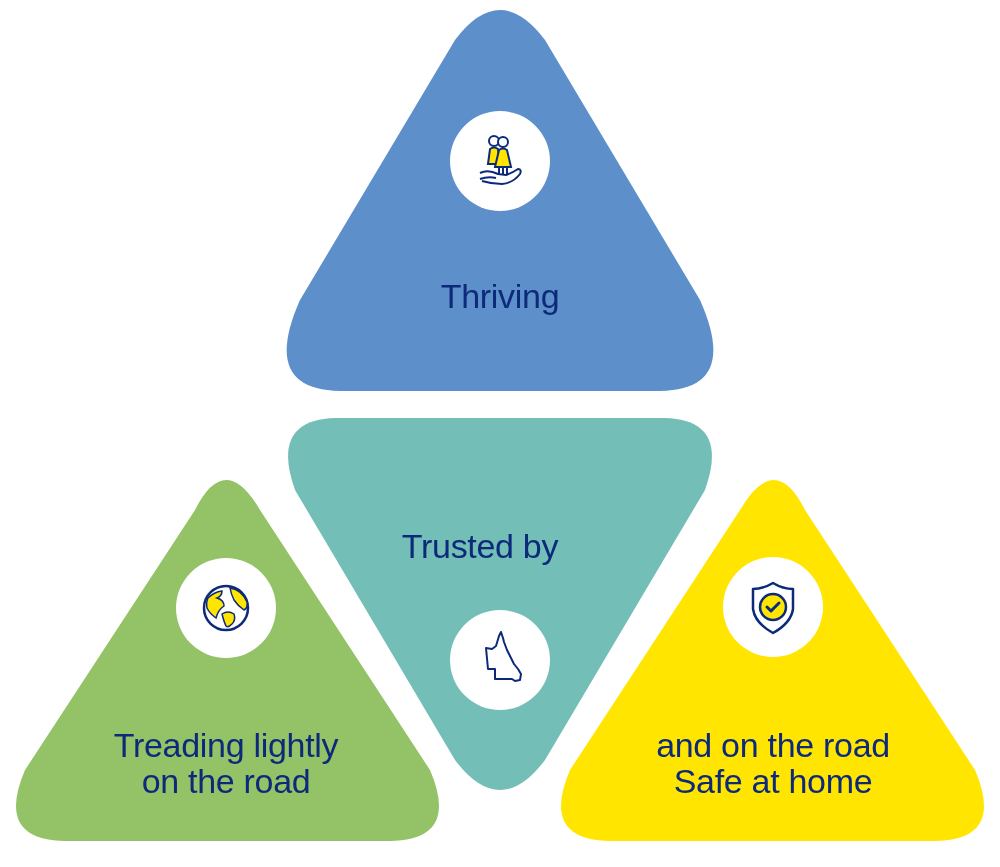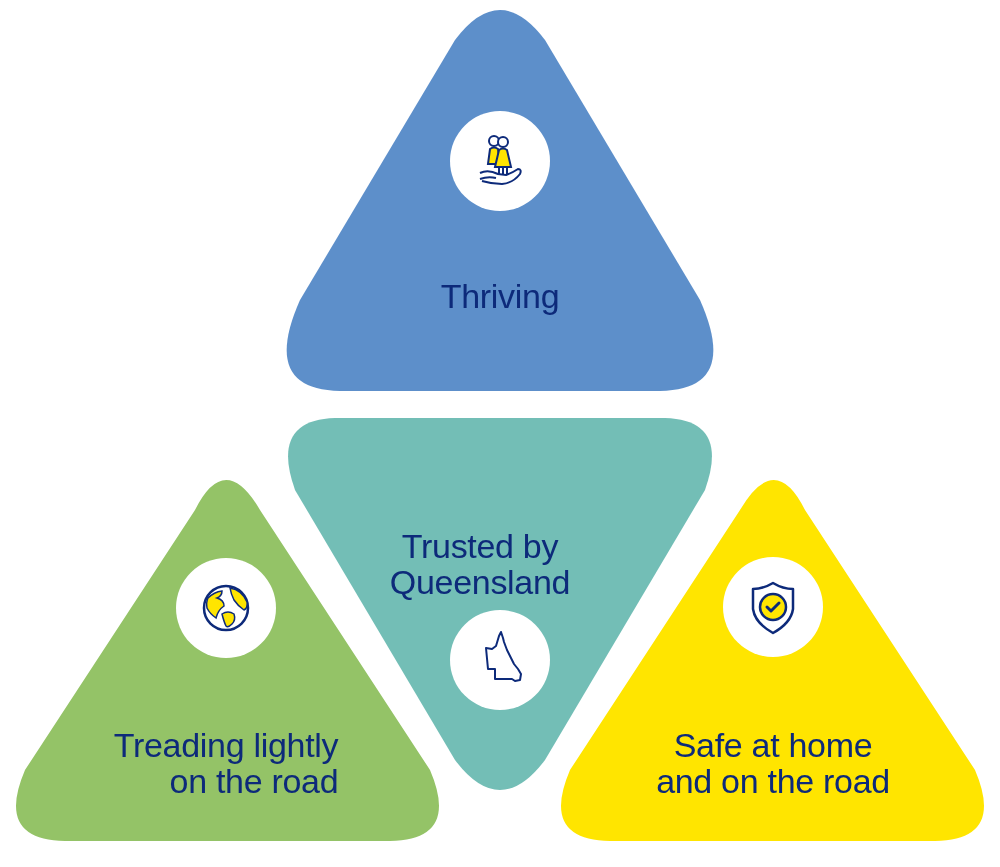--- a/index.html
+++ b/index.html
@@ -51,45 +51,44 @@
       <path d="M12,44 Q20,40 30,45 L38,46 Q44,44 50,40 Q54,40 52,45 Q45,54 34,55 Q24,55 14,52" fill="none" stroke="#0d2a7a" stroke-width="2"></path>
       <path d="M12,50 Q20,47 28,49" fill="none" stroke="#0d2a7a" stroke-width="2"></path>
     </svg>
   </div>
   <div class="tri-label" style="left:500px;top:278px;">
     <div>Thriving</div>
   </div>
 
   <div class="tri-label" style="left:480px;top:496px;margin-top:32px;">
     <div>Trusted by</div>
-    <div>Queensland</div>
   </div>
   <div class="icon-circle" style="left:500px;top:660px;">
     <svg viewBox="0 0 64 64">
       <path d="M18,20 L24,21 L28,18 L31,8 L33,4 L35,10 L36,14 L39,22 L43,30 L46,36 L50,41 L53,46 L52,52 L47,53 L44,51 L27,51 L27,41 L20,41 Z" fill="#fff" stroke="#0d2a7a" stroke-width="2" stroke-linejoin="round"></path>
     </svg>
   </div>
 
   <div class="icon-circle" style="left:226px;top:608px;">
     <svg viewBox="0 0 64 64">
       <circle cx="32" cy="32" r="22" fill="#fff" stroke="#0d2a7a" stroke-width="2.5"></circle>
       <path d="M14,22 Q20,16 28,15 Q28,20 23,22 Q30,24 30,30 Q24,34 22,42 Q16,38 13,32 Q12,26 14,22 Z" fill="#ffe500" stroke="#0d2a7a" stroke-width="1.5"></path>
       <path d="M36,12 Q48,14 53,26 Q54,32 50,34 Q44,30 40,24 Q37,18 36,12 Z" fill="#ffe500" stroke="#0d2a7a" stroke-width="1.5"></path>
       <path d="M28,38 Q34,34 40,38 Q42,44 38,48 Q34,52 32,50 Q30,46 28,38 Z" fill="#ffe500" stroke="#0d2a7a" stroke-width="1.5"></path>
     </svg>
   </div>
-  <div class="tri-label" style="left:226px;top:727px;text-align:right;">
+  <div class="tri-label" style="left:226px;top:727px;">
     <div>Treading lightly</div>
     <div>on the road</div>
   </div>
 
   <div class="icon-circle" style="left:773px;top:607px;">
     <svg viewBox="0 0 64 64">
       <path d="M32,8 Q42,14 52,14 L52,34 Q50,48 32,58 Q14,48 12,34 L12,14 Q22,14 32,8 Z" fill="#fff" stroke="#0d2a7a" stroke-width="2.5" stroke-linejoin="round"></path>
       <circle cx="32" cy="32" r="13" fill="#ffe500" stroke="#0d2a7a" stroke-width="2.5"></circle>
       <path d="M26,32 L30,36 L38,28" fill="none" stroke="#0d2a7a" stroke-width="3" stroke-linecap="round" stroke-linejoin="round"></path>
     </svg>
   </div>
   <div class="tri-label" style="left:773px;top:727px;">
+    <div>and on the road</div>
     <div>Safe at home</div>
-    <div>and on the road</div>
   </div>
 </div>
 
 </body></html>

